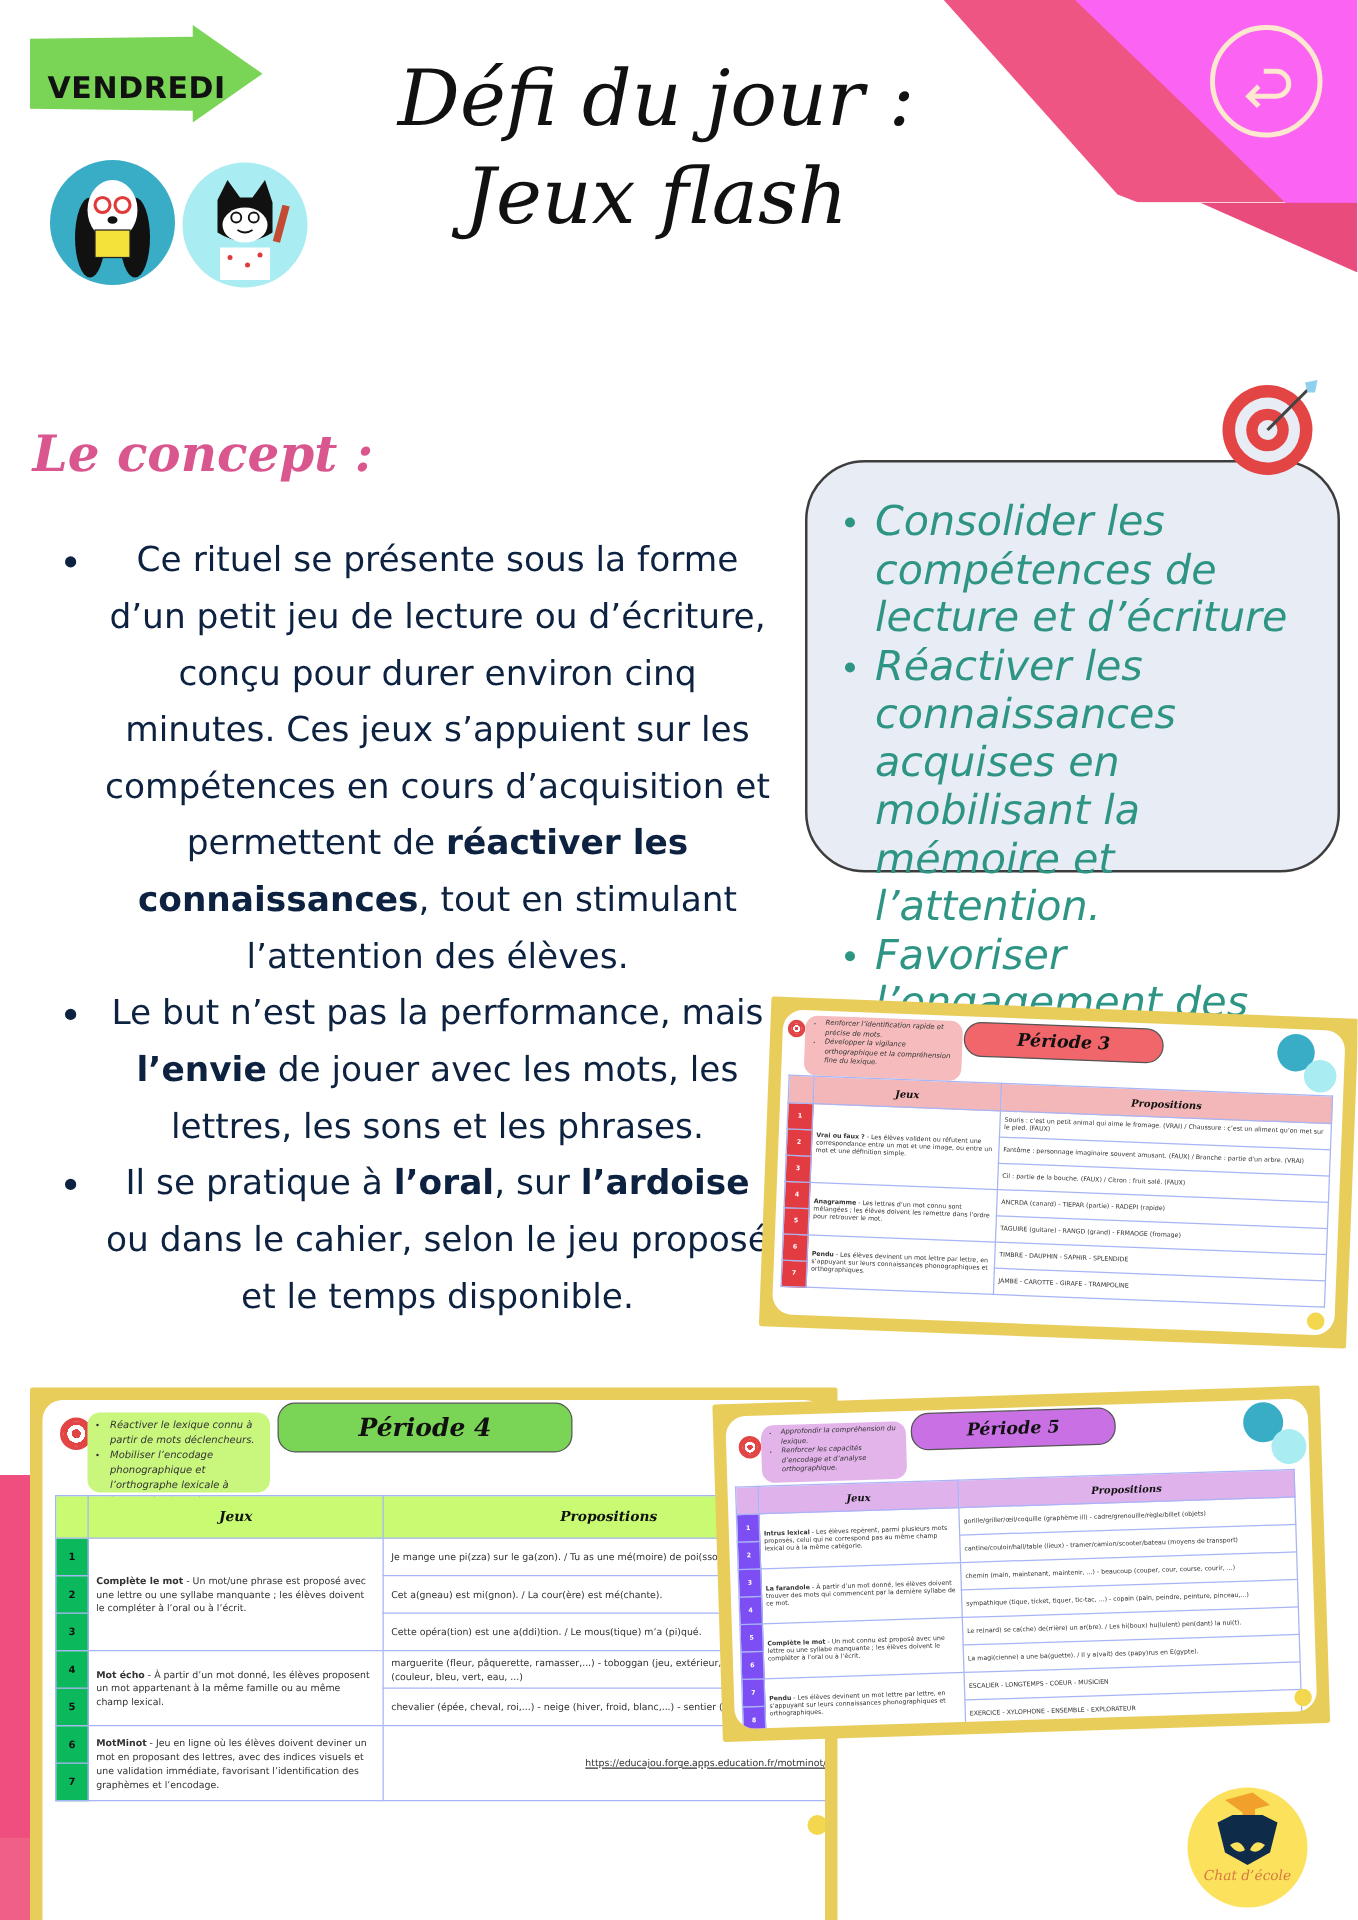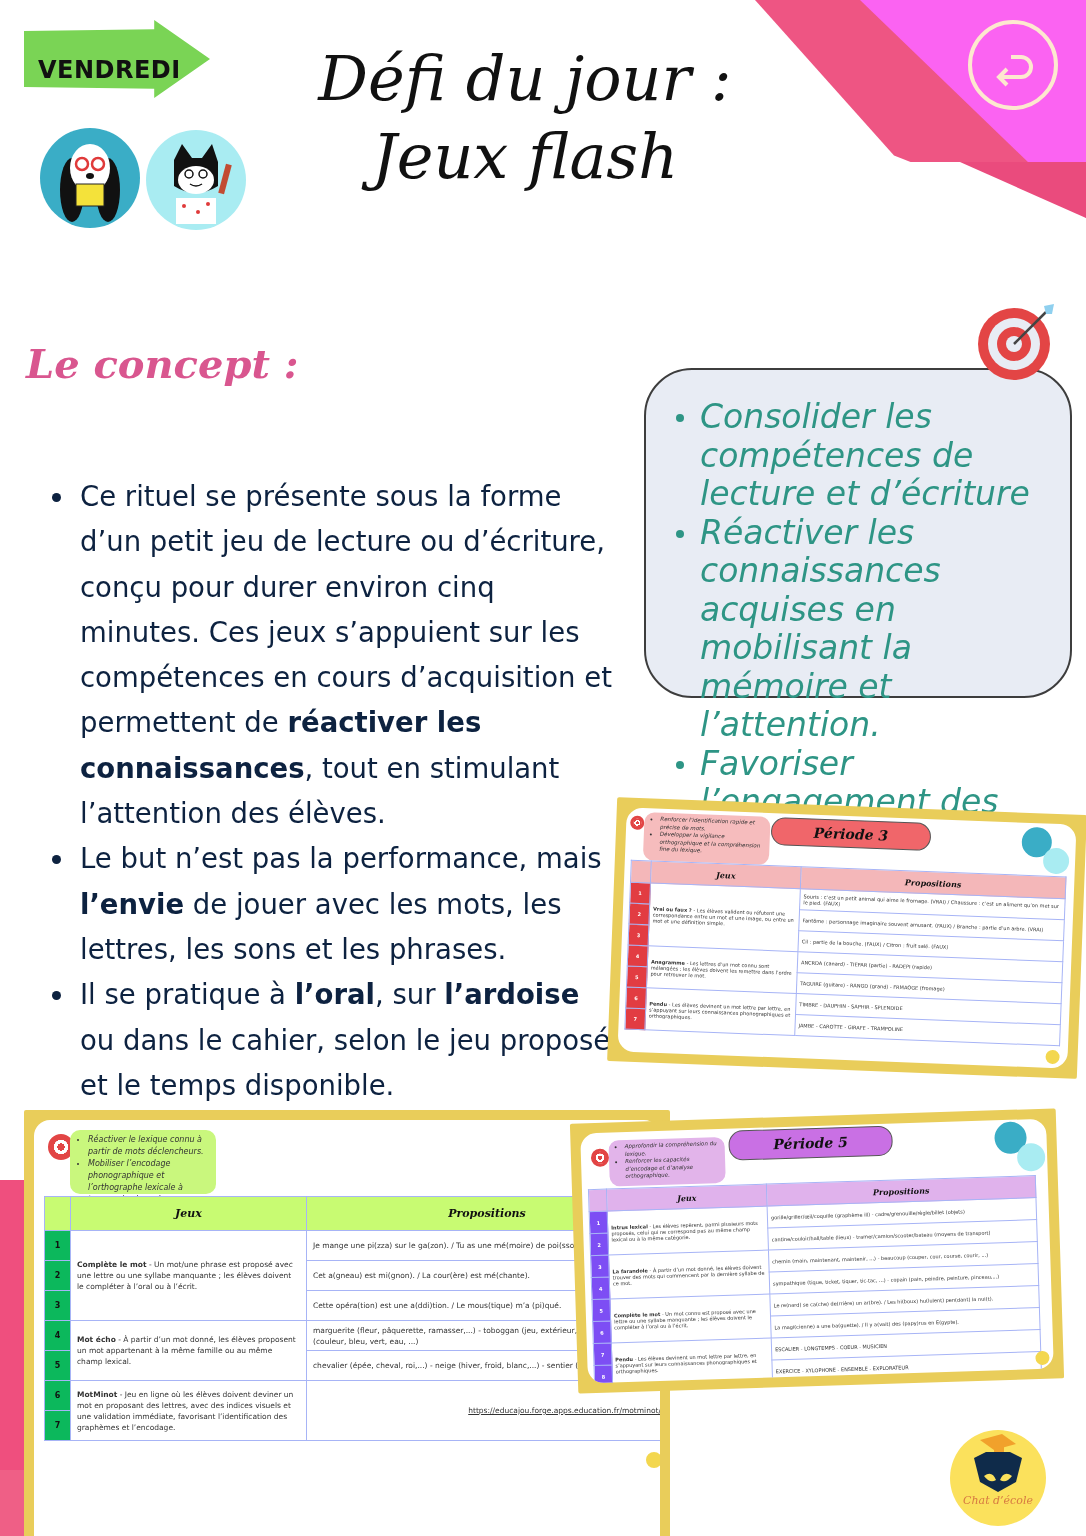--- a/index.html
+++ b/index.html
@@ -37,21 +37,21 @@
 
   .back-btn { position: absolute; left: 968px; top: 20px; width: 90px; height: 90px; border-radius: 50%;
     border: 4px solid #fde8cf; display: flex; align-items: center; justify-content: center; cursor: pointer; }
 
   
   .concept-heading { position: absolute; left: 26px; top: 340px; font-family: "DejaVu Serif", serif;
     font-style: italic; font-weight: bold; font-size: 40px; color: #d9568f; }
   .concept-heading .underlined { text-decoration-thickness: 2px; text-underline-offset: 6px; }
 
   
-  .main-list { position: absolute; left: 50px; top: 474px; width: 570px; list-style: none; }
+  .main-list { position: absolute; left: 50px; top: 426px; width: 570px; list-style: none; text-align: center; }
   .main-list li { position: relative; padding-left: 30px; font-size: 27.5px; line-height: 45.3px; color: #0d2240; }
   .main-list li::before { content: ""; position: absolute; left: 2px; top: 19px; width: 9px; height: 9px; border-radius: 50%; background: #0d2240; }
   .main-list b { font-weight: bold; }
 
   
   .goals-box { position: absolute; left: 644px; top: 368px; width: 428px; height: 330px; background: #e8ecf4;
     border: 2px solid #3d3d3d; border-radius: 48px; padding: 28px 18px 0 28px; }
   .goals-list { list-style: none; }
   .goals-list li { position: relative; padding-left: 26px; font-style: italic; font-size: 33px; line-height: 38.5px; color: #2e9585; }
   .goals-list li::before { content: ""; position: absolute; left: 2px; top: 16px; width: 8px; height: 8px; border-radius: 50%; background: #2e9585; }
@@ -252,20 +252,21 @@
 
 <div class="card card-p4">
   <div class="card-inner">
     <div class="mini-target" style="left:14px;top:14px;width:26px;height:26px;"></div>
     <div class="card-goals">
       <ul>
           <li>Réactiver le lexique connu à partir de mots déclencheurs.</li>
           <li>Mobiliser l’encodage phonographique et l’orthographe lexicale à travers des jeux de production écrite.</li>
         </ul>
     </div>
+    <div class="card-title">Période 4</div>
     <table class="ptable">
       <colgroup>
           <col style="width:26px">
           <col style="width:236px">
           <col>
         </colgroup>
       <tbody>
           <tr>
             <th></th>
             <th>Jeux</th>

